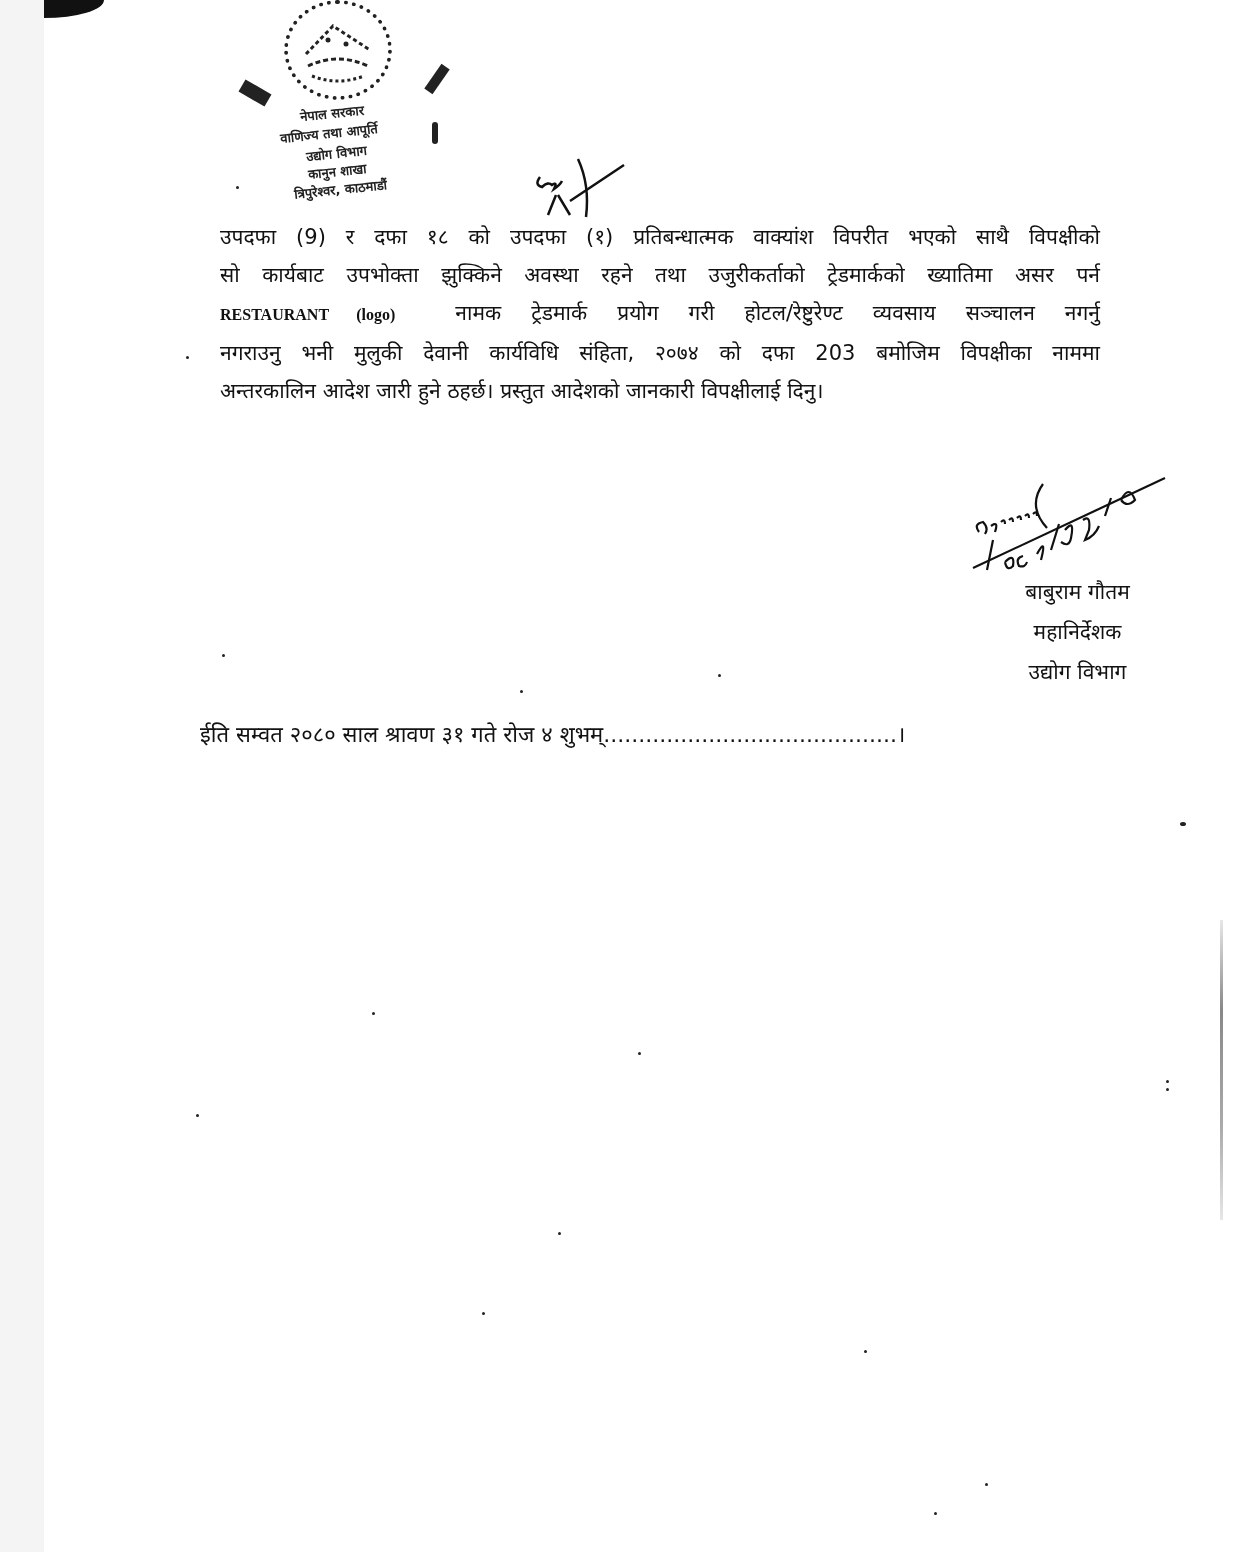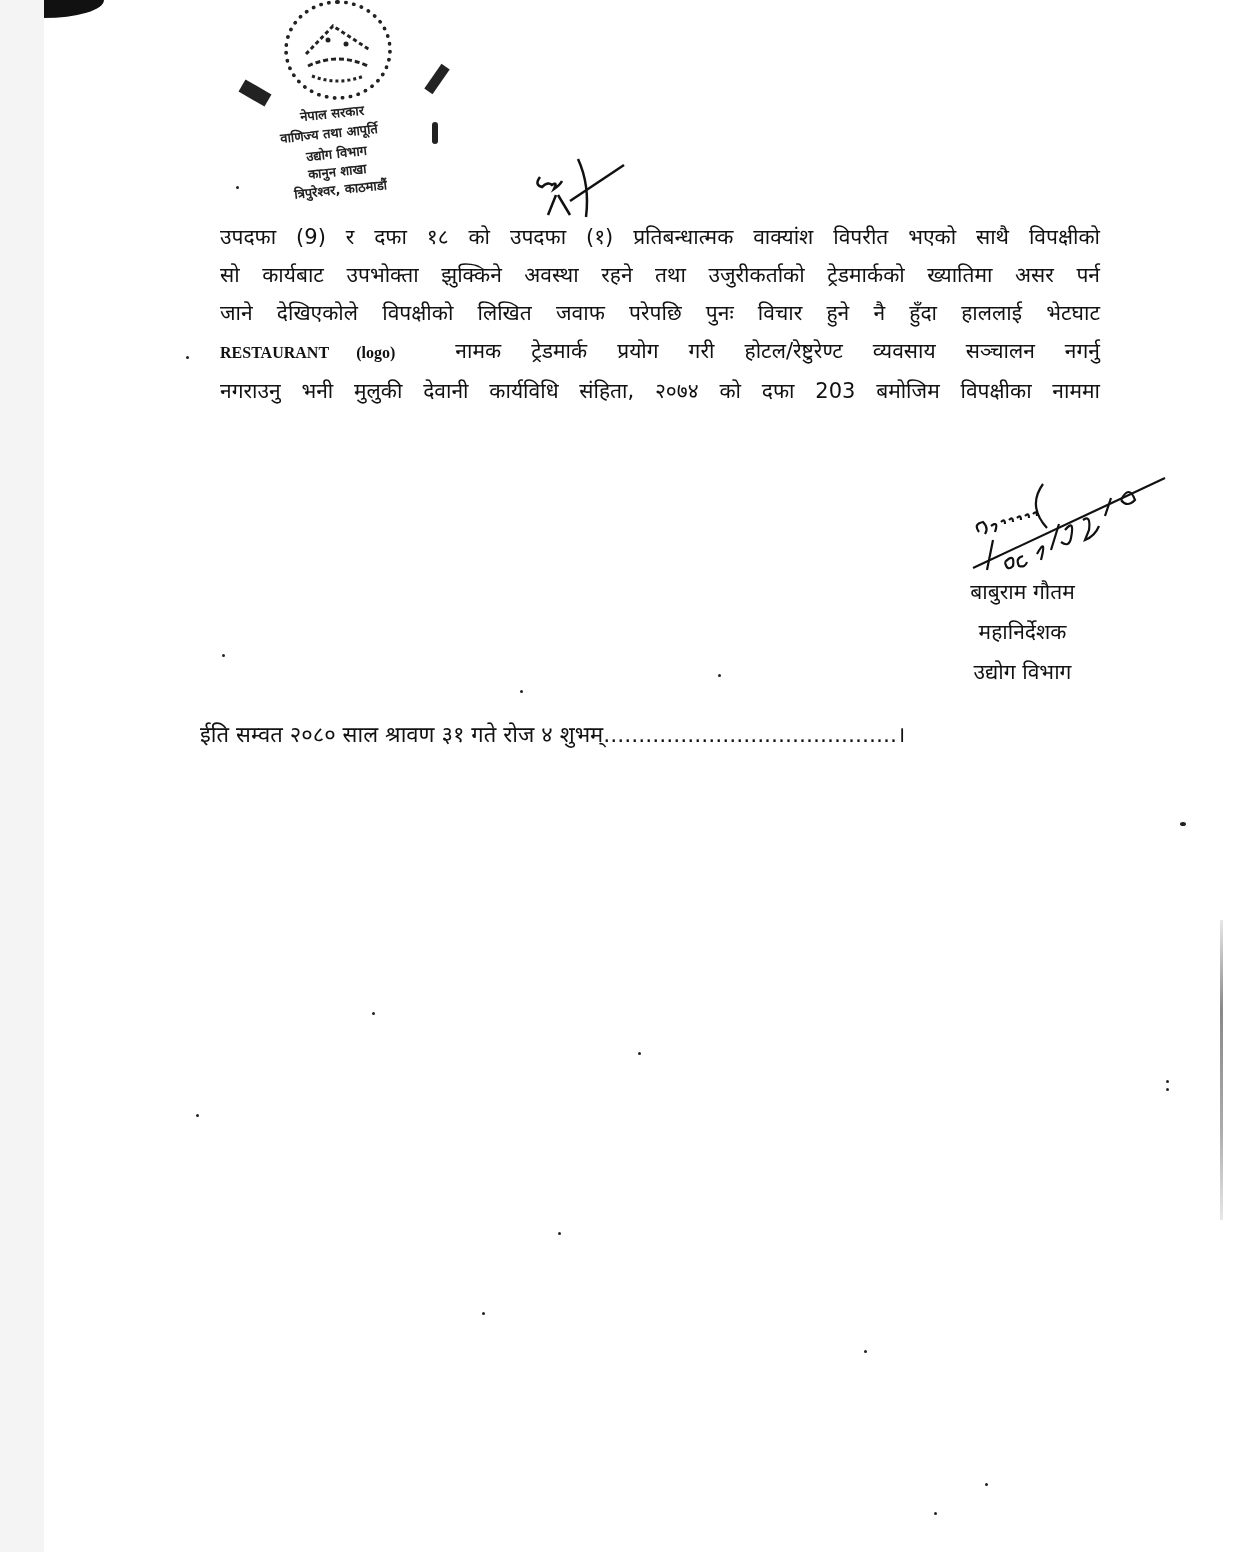--- a/index.html
+++ b/index.html
@@ -84,21 +84,21 @@
       font-weight: bold;
       font-size: 16px;
     }
     .signature {
       position: absolute;
       left: 965px; top: 470px;
       width: 210px; height: 115px;
     }
     .sig-block {
       position: absolute;
-      left: 955px; top: 572px;
+      left: 1010px; top: 572px;
       font-size: 21px;
       line-height: 40px;
       text-align: center;
       width: 135px;
     }
     .date-line {
       position: absolute;
       left: 200px; top: 718px;
       font-size: 22px;
       white-space: nowrap;
@@ -140,23 +140,23 @@
 <svg class="initial-mark" viewBox="0 0 100 70">
   <path d="M10 22 Q4 30 12 32 Q18 26 22 30 Q28 26 24 34 Q30 30 32 26" fill="none" stroke="#111" stroke-width="2.5"></path>
   <path d="M26 40 L18 60 M28 40 L40 60" fill="none" stroke="#111" stroke-width="2.5"></path>
   <path d="M48 4 Q60 30 56 62" fill="none" stroke="#111" stroke-width="2.5"></path>
   <path d="M40 46 L94 10" fill="none" stroke="#111" stroke-width="2.5"></path>
 </svg>
 
 <div class="body-para">
   <span class="line">उपदफा (9) र दफा १८ को उपदफा (१) प्रतिबन्धात्मक वाक्यांश विपरीत भएको साथै विपक्षीको</span>
   <span class="line">सो कार्यबाट उपभोक्ता झुक्किने अवस्था रहने तथा उजुरीकर्ताको ट्रेडमार्कको ख्यातिमा असर पर्न</span>
-  <span class="line">जाने देखिएकोले विपक्षीको लिखित जवाफ परेपछि पुनः विचार हुने नै हुँदा हाललाई भेटघाट</span>
   <span class="line"><span class="restaurant">RESTAURANT (logo)</span>&nbsp; <span>नामक ट्रेडमार्क प्रयोग गरी होटल/रेष्टुरेण्ट व्यवसाय सञ्चालन नगर्नु</span></span>
   <span class="line">नगराउनु भनी मुलुकी देवानी कार्यविधि संहिता, २०७४ को दफा 203 बमोजिम विपक्षीका नाममा</span>
+  <span class="line last">अन्तरकालिन आदेश जारी हुने ठहर्छ। प्रस्तुत आदेशको जानकारी विपक्षीलाई दिनु।</span>
 </div>
 
 <svg class="signature" viewBox="0 0 210 115">
   <path d="M14 62 Q8 54 18 52 Q24 58 20 64 M26 56 Q34 50 30 62 M36 52 q4 -4 4 2 M44 50 q4 -4 4 2 M52 48 q4 -4 4 2 M60 46 q4 -4 4 2 M68 44 q4 -4 4 2" fill="none" stroke="#111" stroke-width="2.2"></path>
   <path d="M78 14 Q62 36 82 58" fill="none" stroke="#111" stroke-width="2.2"></path>
   <path d="M8 98 L200 8" fill="none" stroke="#111" stroke-width="2.2"></path>
   <path d="M28 70 L22 100 M40 92 q10 -10 8 4 q-6 6 -8 -4 M58 86 q-8 2 -4 10 q6 2 8 -4 M72 84 q10 -18 4 6 M86 80 l8 -26 M100 60 q10 -12 6 8 q-2 10 -10 4 M118 50 q8 -6 6 10 l-4 10 q10 -4 14 -14 M140 46 l6 -18 M156 30 q8 -16 14 0 q-8 8 -14 0" fill="none" stroke="#111" stroke-width="2.2"></path>
 </svg>
 
 <div class="sig-block">

